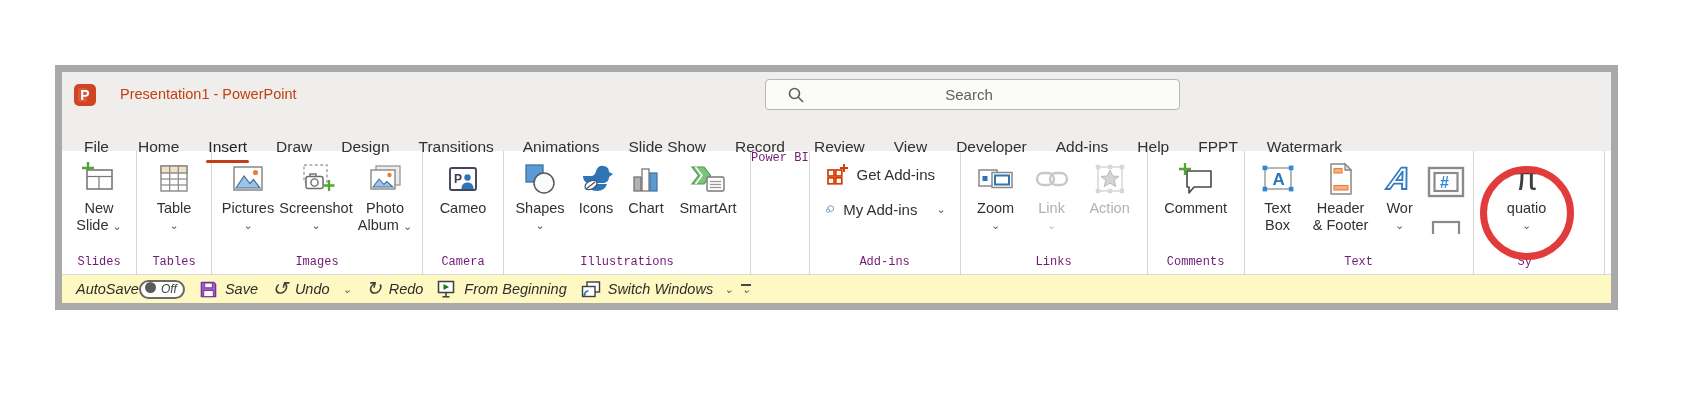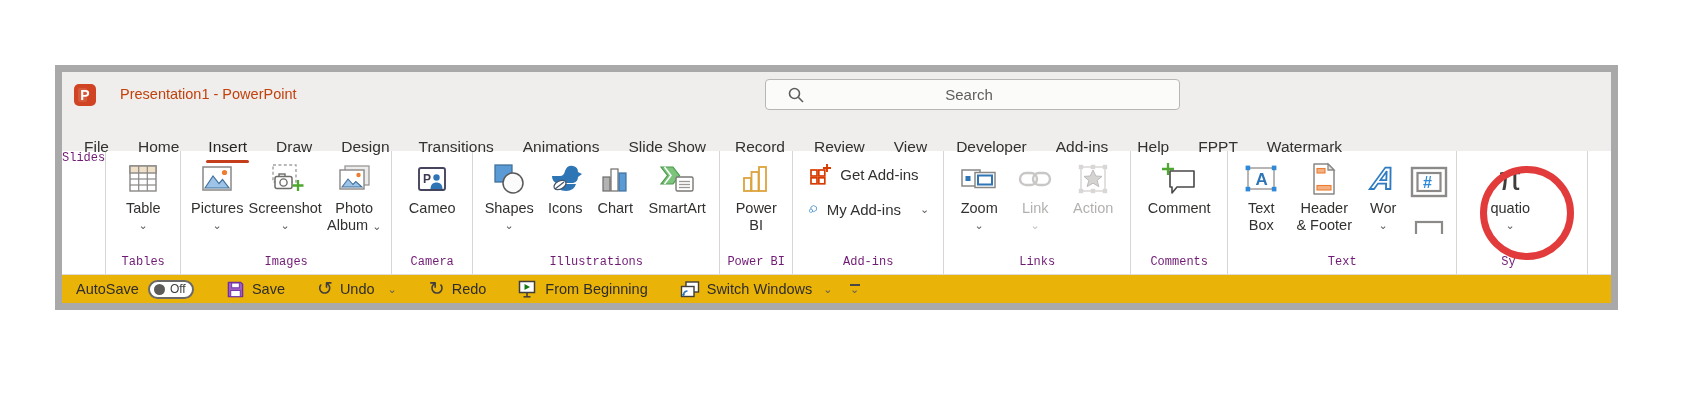--- a/index.html
+++ b/index.html
@@ -40,25 +40,25 @@
   .chev{font-size:11px;color:#5f5d5b;line-height:11px;display:inline-block;}
   .disabled .rl{color:#b3b1af;}
   .stackgroup{display:flex;flex-direction:column;justify-content:flex-start;
         padding:12px 14px 0 16px;gap:13px;width:150px;box-sizing:border-box;}
   .arow{display:flex;align-items:center;gap:9px;font-size:15px;color:#33312f;white-space:nowrap;}
   .numcol{display:flex;flex-direction:column;align-items:center;padding-top:12px;gap:15px;width:44px;}
   .wordart-a{font-style:italic;font-weight:bold;font-size:31px;color:#ffffff;
         -webkit-text-stroke:1.8px #2f7bc3;transform:skew(-10deg);}
   .equation-pi{font-size:33px;color:#3f3e3d;line-height:34px;}
   
-  .qat{height:28px;background:#eab308;border-top:1px solid #dddbd9;display:flex;
-        align-items:center;padding:0 14px;gap:9px;font-size:14.5px;color:#2e2d2c;flex:0 0 auto;}
+  .qat{height:28px;background:#fef9c3;border-top:1px solid #dddbd9;display:flex;
+        align-items:center;padding:0 14px;font-size:14.5px;color:#2e2d2c;flex:0 0 auto;font-style:italic;}
   .qitem{display:flex;align-items:center;gap:7px;white-space:nowrap;}
   .toggle{width:46px;height:19px;border:2px solid #6b6968;border-radius:12px;background:#fff;
-        display:flex;align-items:center;padding:0 4px;box-sizing:border-box;gap:5px;}
+        display:flex;align-items:flex-start;padding:0 4px;box-sizing:border-box;gap:5px;}
   .knob{width:11px;height:11px;border-radius:50%;background:#5c5b5a;}
   .toggle-label{font-size:12px;color:#3f3e3d;}
   .sep{width:14px;}
   .arrowglyph{font-size:19px;color:#3f3e3d;line-height:18px;}
   .more-commands{display:flex;flex-direction:column;align-items:center;margin-left:8px;}
   .more-commands .bar{width:10px;height:2px;background:#4a4948;margin-bottom:-2px;}
   
   .highlight-circle{position:absolute;left:1480px;top:166px;width:94px;height:94px;
         border:7px solid #e23b3b;border-radius:50%;box-sizing:border-box;z-index:20;}
 </style>
@@ -94,20 +94,35 @@
     <span class="tab">Developer</span>
     <span class="tab">Add-ins</span>
     <span class="tab">Help</span>
     <span class="tab">FPPT</span>
     <span class="tab">Watermark</span>
   </div>
 
   <div class="ribbon">
 
     <div class="rgroup">
+      <div class="ritems">
+        <div class="rbtn" style="width:64px">
+          <div class="ric">
+              <svg width="38" height="36" viewBox="0 0 38 36">
+            <path d="M8 1v12M2 7h12" stroke="#4ea72e" stroke-width="2.4" fill="none"></path>
+            <rect x="7" y="9" width="25" height="19" fill="#fff" stroke="#7a7877" stroke-width="1.6"></rect>
+            <line x1="7" y1="15.5" x2="32" y2="15.5" stroke="#7a7877" stroke-width="1.2"></line>
+            <line x1="19" y1="15.5" x2="19" y2="28" stroke="#7a7877" stroke-width="1.2"></line>
+          </svg>
+            </div>
+          <span class="rl">New</span>
+          <span class="rl"><span>Slide</span>
+            <span class="chev">⌄</span></span>
+        </div>
+      </div>
       <div class="rglabel">Slides</div>
     </div>
 
     <div class="rgroup">
       <div class="ritems">
         <div class="rbtn" style="width:64px">
           <div class="ric">
               <svg width="32" height="32" viewBox="0 0 32 32">
             <rect x="3" y="3" width="26" height="25" fill="#fff" stroke="#8a8886" stroke-width="1.4"></rect>
             <rect x="3" y="3" width="26" height="7" fill="#efe0c8" stroke="#8a8886" stroke-width="1.4"></rect>
@@ -228,34 +243,20 @@
             <line x1="21" y1="23.5" x2="32" y2="23.5" stroke="#9a9896" stroke-width="1.3"></line>
           </svg>
             </div>
           <span class="rl">SmartArt</span>
         </div>
       </div>
       <div class="rglabel">Illustrations</div>
     </div>
 
     <div class="rgroup">
-      <div class="ritems">
-        <div class="rbtn" style="width:62px">
-          <div class="ric">
-              <svg width="32" height="32" viewBox="0 0 32 32">
-            <rect x="4" y="15" width="7" height="13" fill="#fff" stroke="#dm" stroke-width="0"></rect>
-            <rect x="4" y="15" width="7" height="13" fill="#fff" stroke="#dda33c" stroke-width="1.8"></rect>
-            <rect x="11.5" y="9" width="7" height="19" fill="#fff" stroke="#dda33c" stroke-width="1.8"></rect>
-            <rect x="19" y="4" width="7" height="24" fill="#fff" stroke="#dda33c" stroke-width="1.8"></rect>
-          </svg>
-            </div>
-          <span class="rl">Power</span>
-          <span class="rl">BI</span>
-        </div>
-      </div>
       <div class="rglabel">Power BI</div>
     </div>
 
     <div class="rgroup">
       <div class="stackgroup" style="flex:1">
         <div class="arow">
           <svg width="22" height="22" viewBox="0 0 22 22">
             <rect x="2" y="7" width="6" height="6" fill="none" stroke="#d83b01" stroke-width="1.7"></rect>
             <rect x="9.8" y="7" width="6" height="6" fill="none" stroke="#d83b01" stroke-width="1.7"></rect>
             <rect x="2" y="14.8" width="6" height="6" fill="none" stroke="#d83b01" stroke-width="1.7"></rect>

